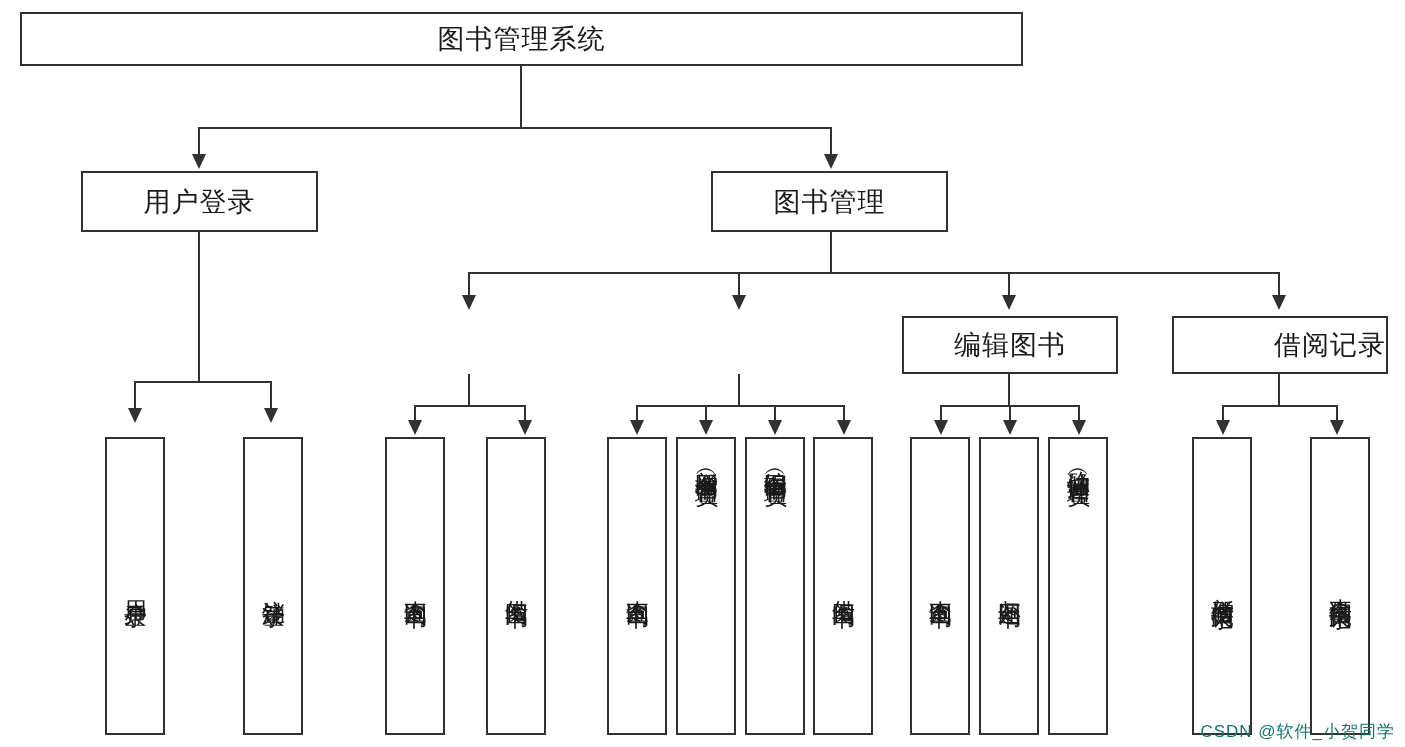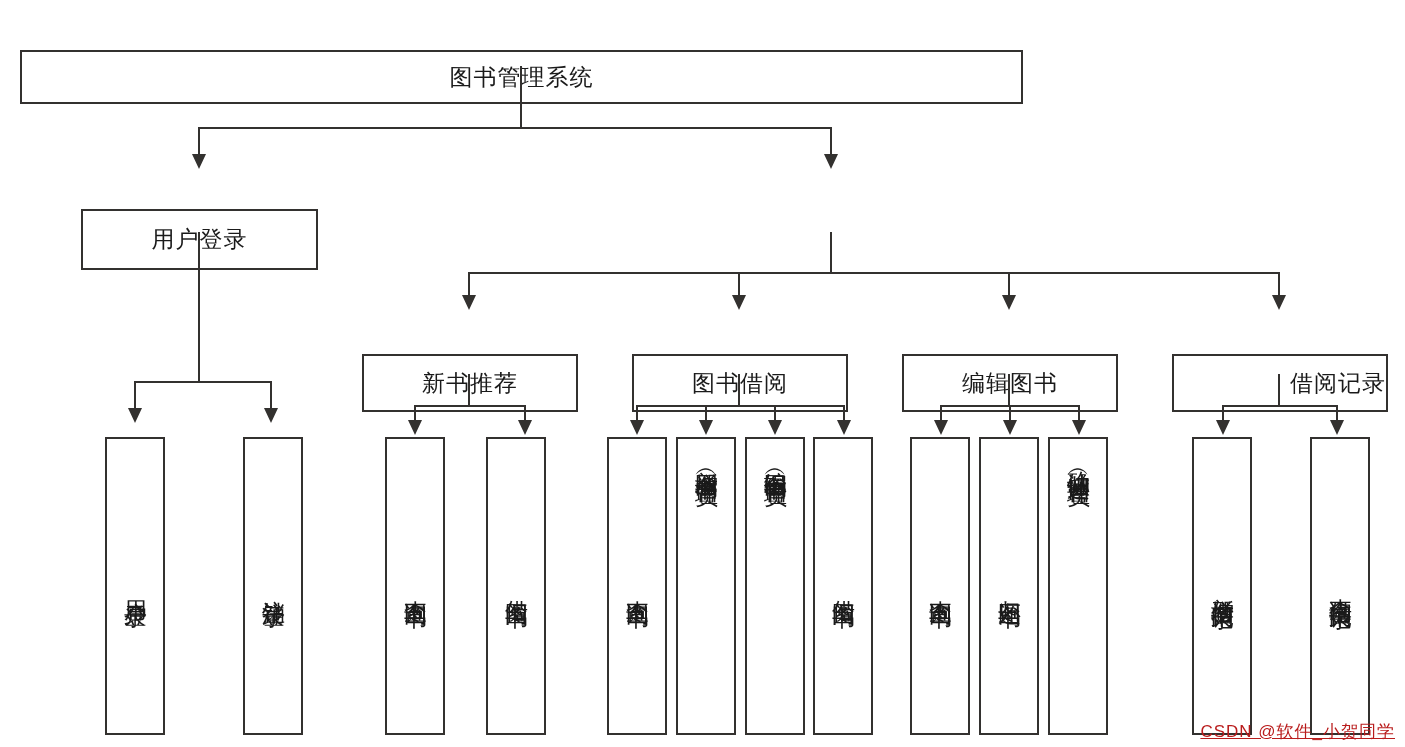--- a/index.html
+++ b/index.html
@@ -12,23 +12,22 @@
     position:absolute;
     box-sizing:border-box;
     background:#ffffff;
     border:2px solid #33312f;
     display:flex;
     align-items:center;
     justify-content:center;
     color:#1a1a1a;
   }
   .node.h{                      
-    font-size:23px;
+    font-size:27px;
     letter-spacing:1px;
-    margin-top:38px;
   }
   .node.v{                      
     align-items:flex-start;
     justify-content:center;
     padding-top:14px;
   }
   .vlabel{
     writing-mode:vertical-rl;
     text-orientation:upright;
     font-size:23px;
@@ -49,25 +48,24 @@
     border-right:7px solid transparent;
     border-top:15px solid #33312f;
   }
 
   
   #watermark{
     position:absolute;
     right:10px;
     bottom:4px;
     font-size:17px;
-    color:#b91c1c;
+    color:#0f766e;
     letter-spacing:1px;
     white-space:nowrap;
     font-family:"Liberation Sans","DejaVu Sans",sans-serif;
-    text-decoration:underline;
   }
 </style>
 </head>
 <body>
 
 <div id="canvas">
 
   <div class="node h" style="left:20px;top:12px;width:1003px;height:54px;">
     <span>图书管理系统</span>
   </div>
@@ -79,45 +77,42 @@
   <div class="vline" style="left:198px;top:127px;height:28px;"></div>
   <div class="arrow" style="left:192px;top:154px;"></div>
 
   <div class="vline" style="left:830px;top:127px;height:28px;"></div>
   <div class="arrow" style="left:824px;top:154px;"></div>
 
   <div class="node h" style="left:81px;top:171px;width:237px;height:61px;">
     <span>用户登录</span>
   </div>
 
+  <div class="node h" style="left:711px;top:171px;width:237px;height:61px;">
+    <span>图书管理</span>
+  </div>
 
   <div class="vline" style="left:198px;top:232px;height:150px;"></div>
   <div class="hline" style="left:134px;top:381px;width:136px;"></div>
   <div class="vline" style="left:134px;top:381px;height:28px;"></div>
   <div class="arrow" style="left:128px;top:408px;"></div>
   <div class="vline" style="left:270px;top:381px;height:28px;"></div>
   <div class="arrow" style="left:264px;top:408px;"></div>
 
   <div class="vline" style="left:830px;top:232px;height:41px;"></div>
   <div class="hline" style="left:468px;top:272px;width:812px;"></div>
   <div class="vline" style="left:468px;top:272px;height:24px;"></div>
   <div class="arrow" style="left:462px;top:295px;"></div>
   <div class="vline" style="left:738px;top:272px;height:24px;"></div>
   <div class="arrow" style="left:732px;top:295px;"></div>
   <div class="vline" style="left:1008px;top:272px;height:24px;"></div>
   <div class="arrow" style="left:1002px;top:295px;"></div>
   <div class="vline" style="left:1278px;top:272px;height:24px;"></div>
   <div class="arrow" style="left:1272px;top:295px;"></div>
 
-  <div class="node h" style="left:362px;top:316px;width:216px;height:58px;">
-    <span>新书推荐</span>
-  </div>
-  <div class="node h" style="left:632px;top:316px;width:216px;height:58px;">
-    <span>图书借阅</span>
-  </div>
   <div class="node h" style="left:902px;top:316px;width:216px;height:58px;">
     <span>编辑图书</span>
   </div>
   <div class="node h" style="left:1172px;top:316px;width:216px;height:58px;justify-content:flex-end;">
     <span>借阅记录</span>
   </div>
 
   <div class="vline" style="left:468px;top:374px;height:32px;"></div>
   <div class="hline" style="left:414px;top:405px;width:110px;"></div>
   <div class="vline" style="left:414px;top:405px;height:16px;"></div>

